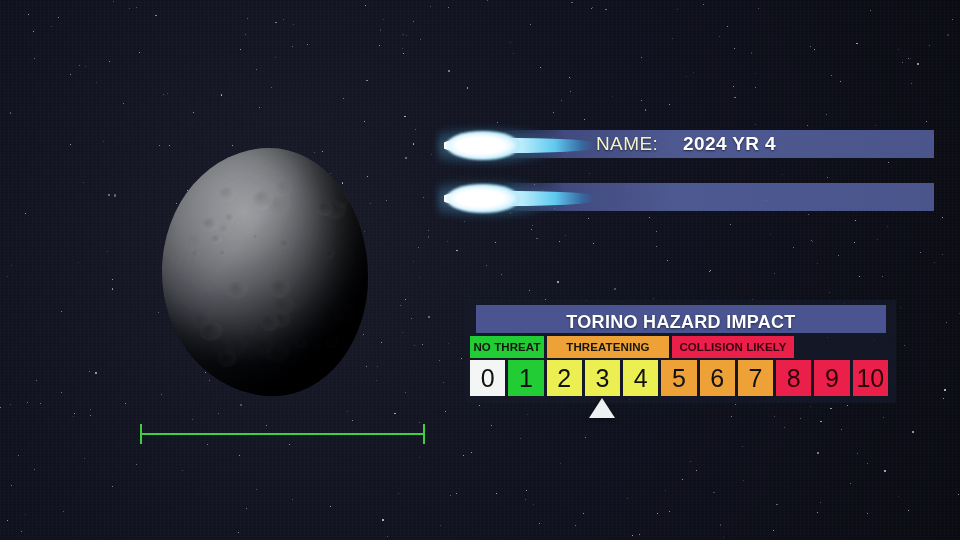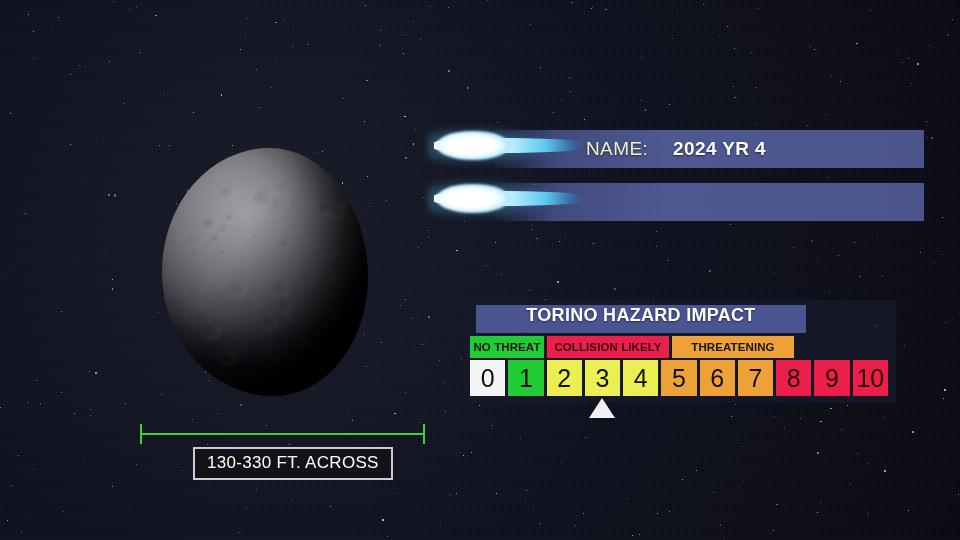--- a/index.html
+++ b/index.html
@@ -72,21 +72,21 @@
   .sizebox{
     position:absolute;left:193px;top:447px;
     padding:4px 12px 5px;
     background:#111319;
     border:2px solid #c9ccd4;
     color:#ffffff;font-size:17px;font-weight:normal;letter-spacing:.3px;
     white-space:nowrap;
   }
 
   
-  .inforow{position:absolute;left:434px;height:38px;width:490px;}
+  .inforow{position:absolute;left:444px;height:28px;width:490px;}
   .inforow .bar{
     position:absolute;right:0;top:0;height:100%;width:430px;
     background:linear-gradient(90deg, rgba(60,72,130,.05) 0%, rgba(74,86,146,.82) 14%, rgba(84,95,155,.92) 40%, rgba(80,91,150,.92) 100%);
   }
   .inforow .comet{
     position:absolute;left:0;top:-3px;width:150px;height:40px;pointer-events:none;
   }
   .inforow .comet .tail{
     position:absolute;left:0;top:11px;width:150px;height:15px;
     background:linear-gradient(90deg,#ffffff 0%,#f2fbff 26%,#b9ecfb 52%,#5fc9ef 74%,rgba(40,140,200,.45) 92%,rgba(20,60,120,0) 100%);
@@ -114,23 +114,23 @@
     color:#ffffff;font-size:19px;font-weight:bold;letter-spacing:.4px;white-space:nowrap;
     text-shadow:0 1px 2px rgba(0,0,0,.6);
   }
 
   
   .torino{
     position:absolute;left:466px;top:300px;width:430px;height:103px;
     background:rgba(22,26,42,.72);
   }
   .torino .tbar{
-    position:absolute;left:10px;top:5px;width:330px;height:28px;
+    position:absolute;left:10px;top:5px;width:410px;height:28px;
     background:#4a5490;
-    display:flex;align-items:flex-start;justify-content:center;
+    display:flex;align-items:flex-end;justify-content:center;
   }
   .torino .tbar span{
     color:#ffffff;font-size:18px;font-weight:bold;letter-spacing:.3px;
     text-shadow:0 1px 2px rgba(0,0,0,.5);
   }
   .cats{position:absolute;left:4px;top:36px;width:418px;height:22px;display:flex;gap:3px;}
   .cat{
     display:flex;align-items:center;justify-content:center;
     color:#14160f;font-size:11.5px;font-weight:bold;letter-spacing:.1px;white-space:nowrap;
   }
@@ -626,21 +626,20 @@
         <div class="crater" style="left:18.7%;top:27.7%;width:19.3px;height:15.8px;opacity:0.18"></div>
         <div class="crater" style="left:83.2%;top:63.0%;width:23.3px;height:19.1px;opacity:0.21"></div>
       <div class="shade"></div>
     </div>
   </div>
 
   <div class="measure">
     <div class="cap l"></div>
     <div class="cap r"></div>
   </div>
-  <div class="sizebox">130-330 FT. ACROSS</div>
 
   <div class="inforow" style="top:130px">
     <div class="bar"></div>
     <div class="comet">
       <div class="glow"></div>
         <div class="tail"></div>
         <div class="head"></div>
     </div>
     <div class="label" style="left:152px">NAME:</div>
     <div class="value" style="left:239px">2024 YR 4</div>
@@ -655,22 +654,22 @@
     </div>
   </div>
 
 
   <div class="torino">
     <div class="tbar">
       <span>TORINO HAZARD IMPACT</span>
     </div>
     <div class="cats">
       <div class="cat c0">NO THREAT</div>
+      <div class="cat c2">THREATENING</div>
       <div class="cat c3">COLLISION LIKELY</div>
-      <div class="cat c2">THREATENING</div>
     </div>
     <div class="nums">
       <div class="num n0">0</div>
       <div class="num n1">1</div>
       <div class="num ny">2</div>
       <div class="num ny">3</div>
       <div class="num ny">4</div>
       <div class="num no">5</div>
       <div class="num no">6</div>
       <div class="num no">7</div>

